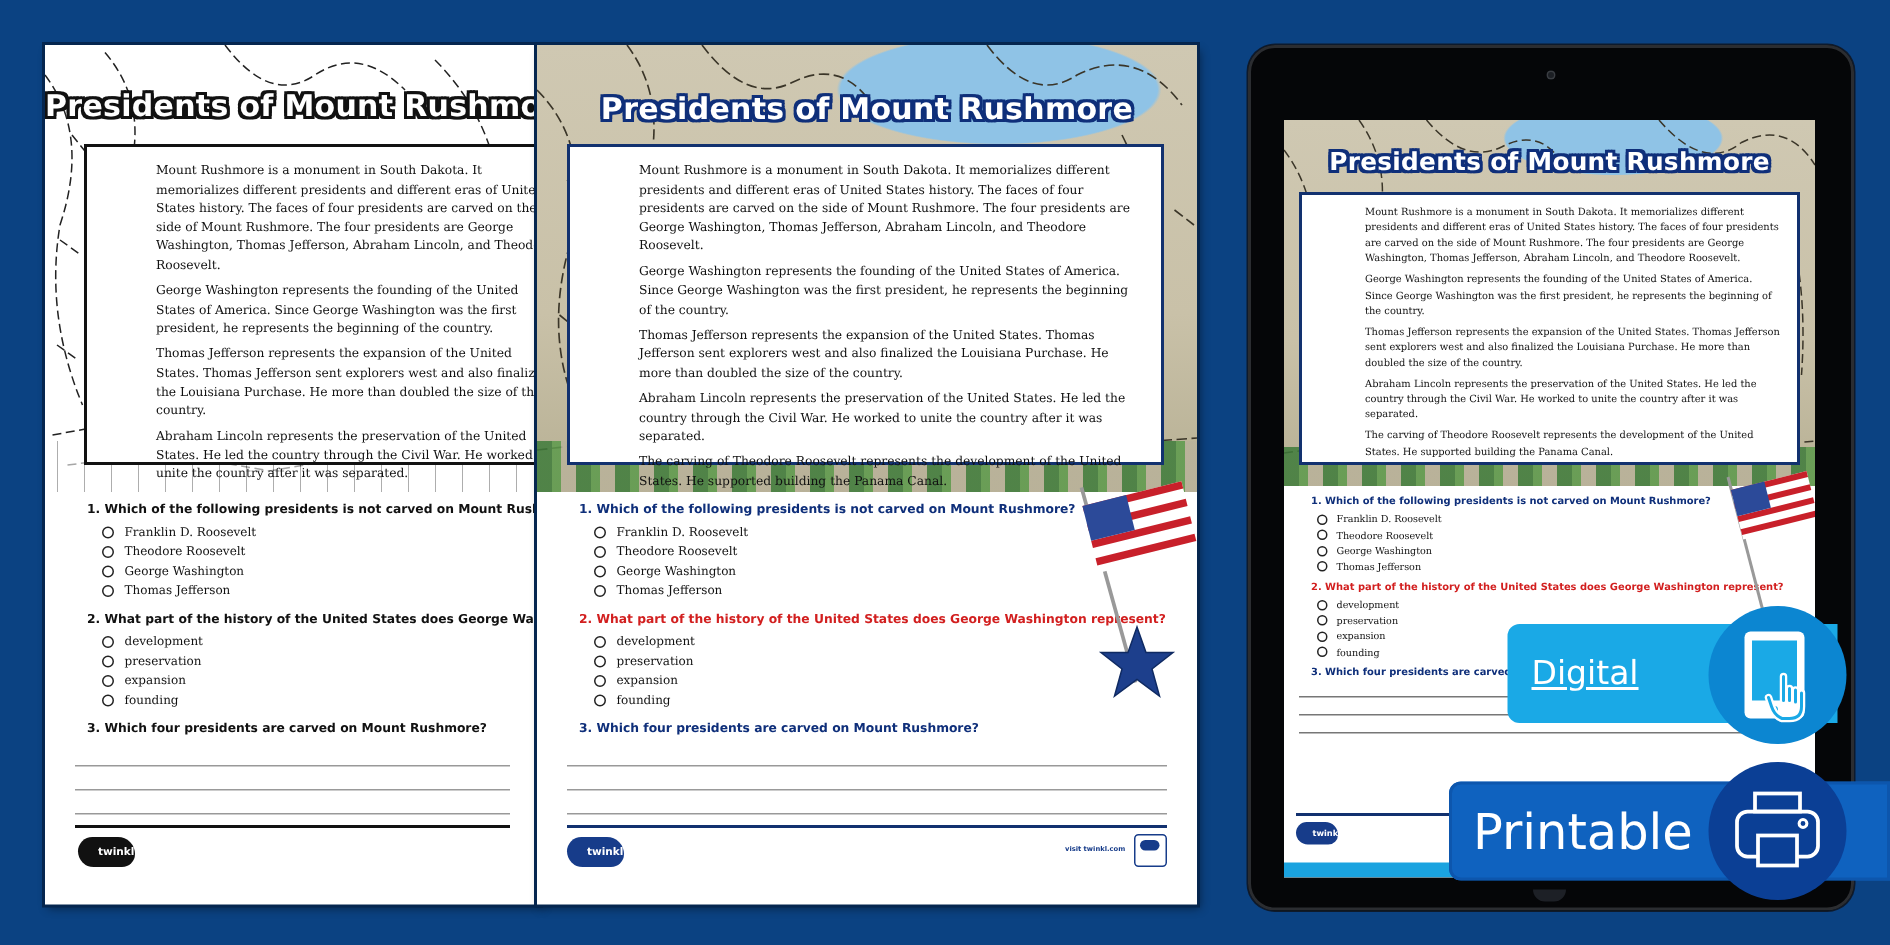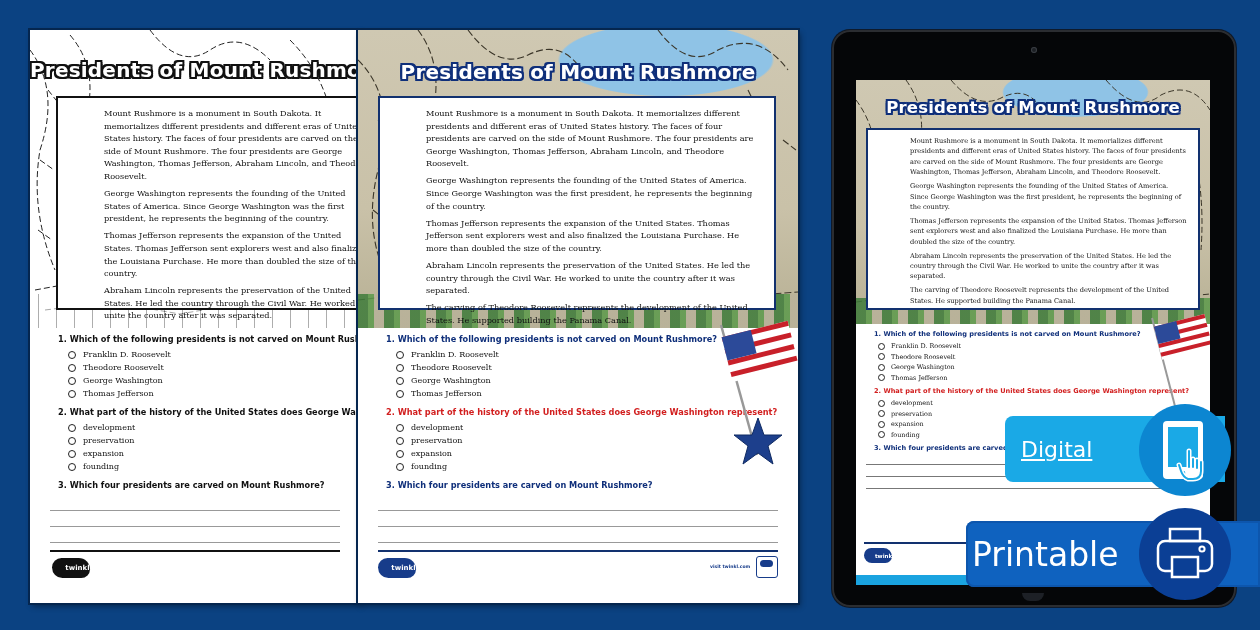--- a/index.html
+++ b/index.html
@@ -95,21 +95,21 @@
   .screen .foot-rule { left: 8px; right: 8px; background: #12316f; height: 1.5px; }
   .screen .bottom-bar { position: absolute; left: 0; right: 0; bottom: 0; height: 10px; background: #1aa3e0; }
   .home-btn { position: absolute; left: 190px; bottom: 6px; width: 22px; height: 8px; border-radius: 0 0 11px 11px; background: #1d2026; }
 
   
   .fmt-badge { position: absolute; display: flex; align-items: center; }
   .fmt-pill { position: absolute; border-radius: 8px 0 0 8px; display: flex; align-items: center; color: #fff; font-family: "DejaVu Sans", sans-serif; }
   .fmt-circle { position: absolute; border-radius: 50%; display: flex; align-items: center; justify-content: center; }
   .digital .fmt-pill { left: 1005px; top: 416px; width: 220px; height: 66px; background: #1aa9e6; padding-left: 16px; font-size: 22px; text-decoration: underline; }
   .digital .fmt-circle { left: 1139px; top: 404px; width: 92px; height: 92px; background: #0c86d1; }
-  .printable .fmt-pill { left: 966px; top: 521px; width: 294px; height: 66px; background: #0f62bf; padding-left: 6px; font-size: 33px; box-shadow: inset 0 0 0 2px #0d56ad; }
+  .printable .fmt-pill { left: 966px; top: 521px; width: 294px; height: 66px; background: #0f62bf; padding-left: 16px; font-size: 33px; box-shadow: inset 0 0 0 2px #0d56ad; }
   .printable .fmt-circle { left: 1139px; top: 508px; width: 92px; height: 92px; background: #0b3f95; }
 </style>
 </head>
 <body>
 
 <div class="page bw" style="left:30px; top:30px; width:330px; height:573px; z-index:1;">
   <div class="hero">
     <svg class="sketch" width="330" height="298" viewBox="0 0 330 298">
       <g fill="none" stroke="#222" stroke-width="1" stroke-dasharray="6 3">
         <path d="M0 20 Q30 60 10 120 Q0 180 25 240"></path>

